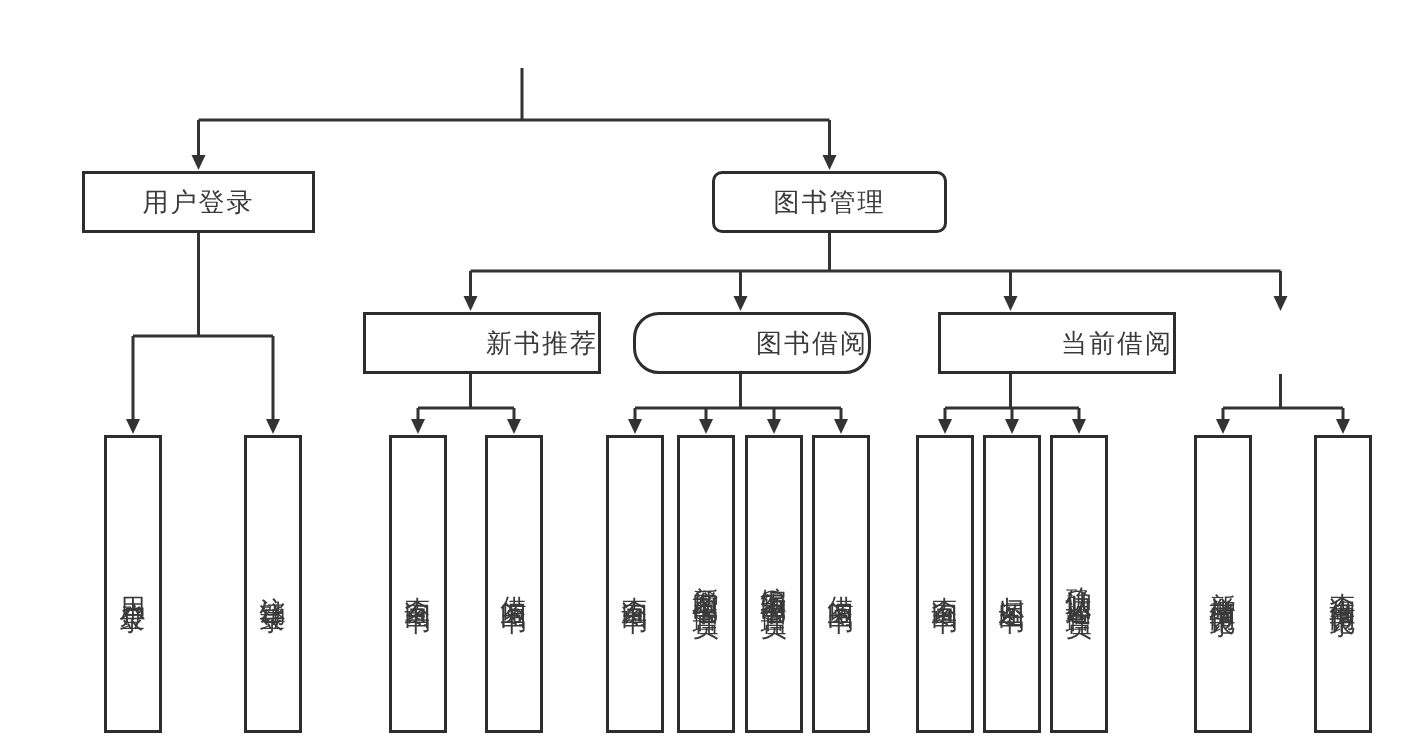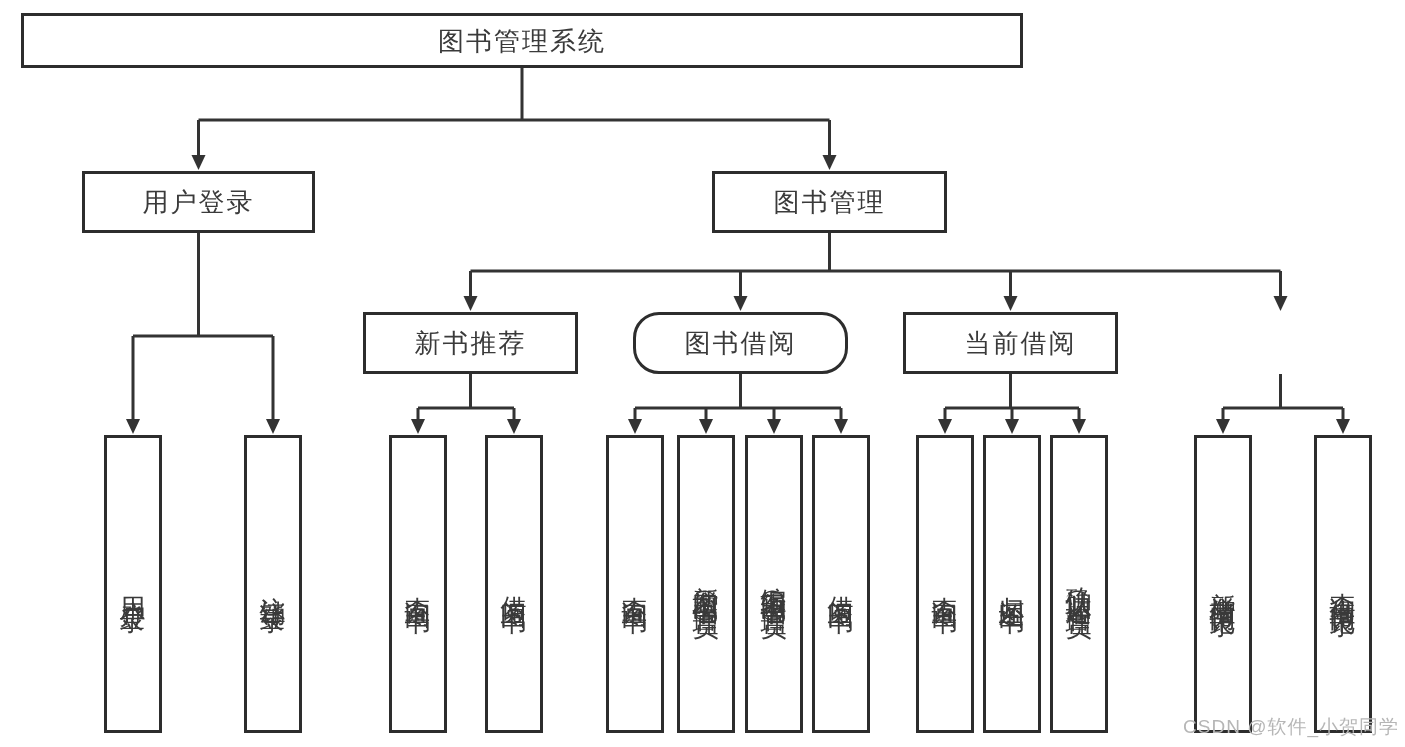--- a/index.html
+++ b/index.html
@@ -23,24 +23,24 @@
     border: 3px solid #2d2d2d;
     display: flex;
     align-items: center;
     justify-content: center;
     color: #3a3a3a;
     text-align: center;
   }
   .hnode { font-size: 26px; letter-spacing: 2px; line-height: 1; }
   .root  { left: 21px;  top: 13px;  width: 1002px; height: 55px; }
   .lvl2-a{ left: 82px;  top: 171px; width: 233px;  height: 62px; }
-  .lvl2-b{ left: 712px; top: 171px; width: 235px;  height: 62px; }
-  .lvl3  { top: 312px;  width: 215px; height: 62px; }
+  .lvl2-b{ left: 712px; top: 171px; width: 235px;  height: 62px; border-radius: 10px; }
+  .lvl3  { top: 312px;  width: 238px; height: 62px; justify-content: flex-end; }
   .g1 { left: 363px; }  .g2 { left: 633px; border-radius: 26px; }
-  .g3 { left: 903px; padding-left: 20px; }  .g4 { left: 1173px; }
+  .g3 { left: 938px; padding-left: 20px; }  .g4 { left: 1173px; }
   .leaf {
     top: 435px;
     width: 58px;
     height: 298px;
     font-size: 26px;
   }
   .leaf > span {
     writing-mode: vertical-rl;
     text-orientation: mixed;
     letter-spacing: 4px;
@@ -99,23 +99,20 @@
       <use href="#arr" x="774" y="434"></use>
       <use href="#arr" x="841" y="434"></use>
       <use href="#arr" x="945" y="434"></use>
       <use href="#arr" x="1012" y="434"></use>
       <use href="#arr" x="1079" y="434"></use>
       <use href="#arr" x="1223" y="434"></use>
       <use href="#arr" x="1343" y="434"></use>
     </g>
   </svg>
 
-  <div class="node hnode root">
-    <span>图书管理系统</span>
-  </div>
 
   <div class="node hnode lvl2-a">
     <span>用户登录</span>
   </div>
   <div class="node hnode lvl2-b">
     <span>图书管理</span>
   </div>
 
   <div class="node hnode lvl3 g1">
     <span>新书推荐</span>
@@ -164,15 +161,14 @@
     <span>确认归还（管理员）</span>
   </div>
 
   <div class="node leaf l12">
     <span>新增借阅记录</span>
   </div>
   <div class="node leaf l13">
     <span>查询借阅记录</span>
   </div>
 
-  <div class="watermark">CSDN @软件_小贺同学</div>
 
 </div>
 
 </body></html>

